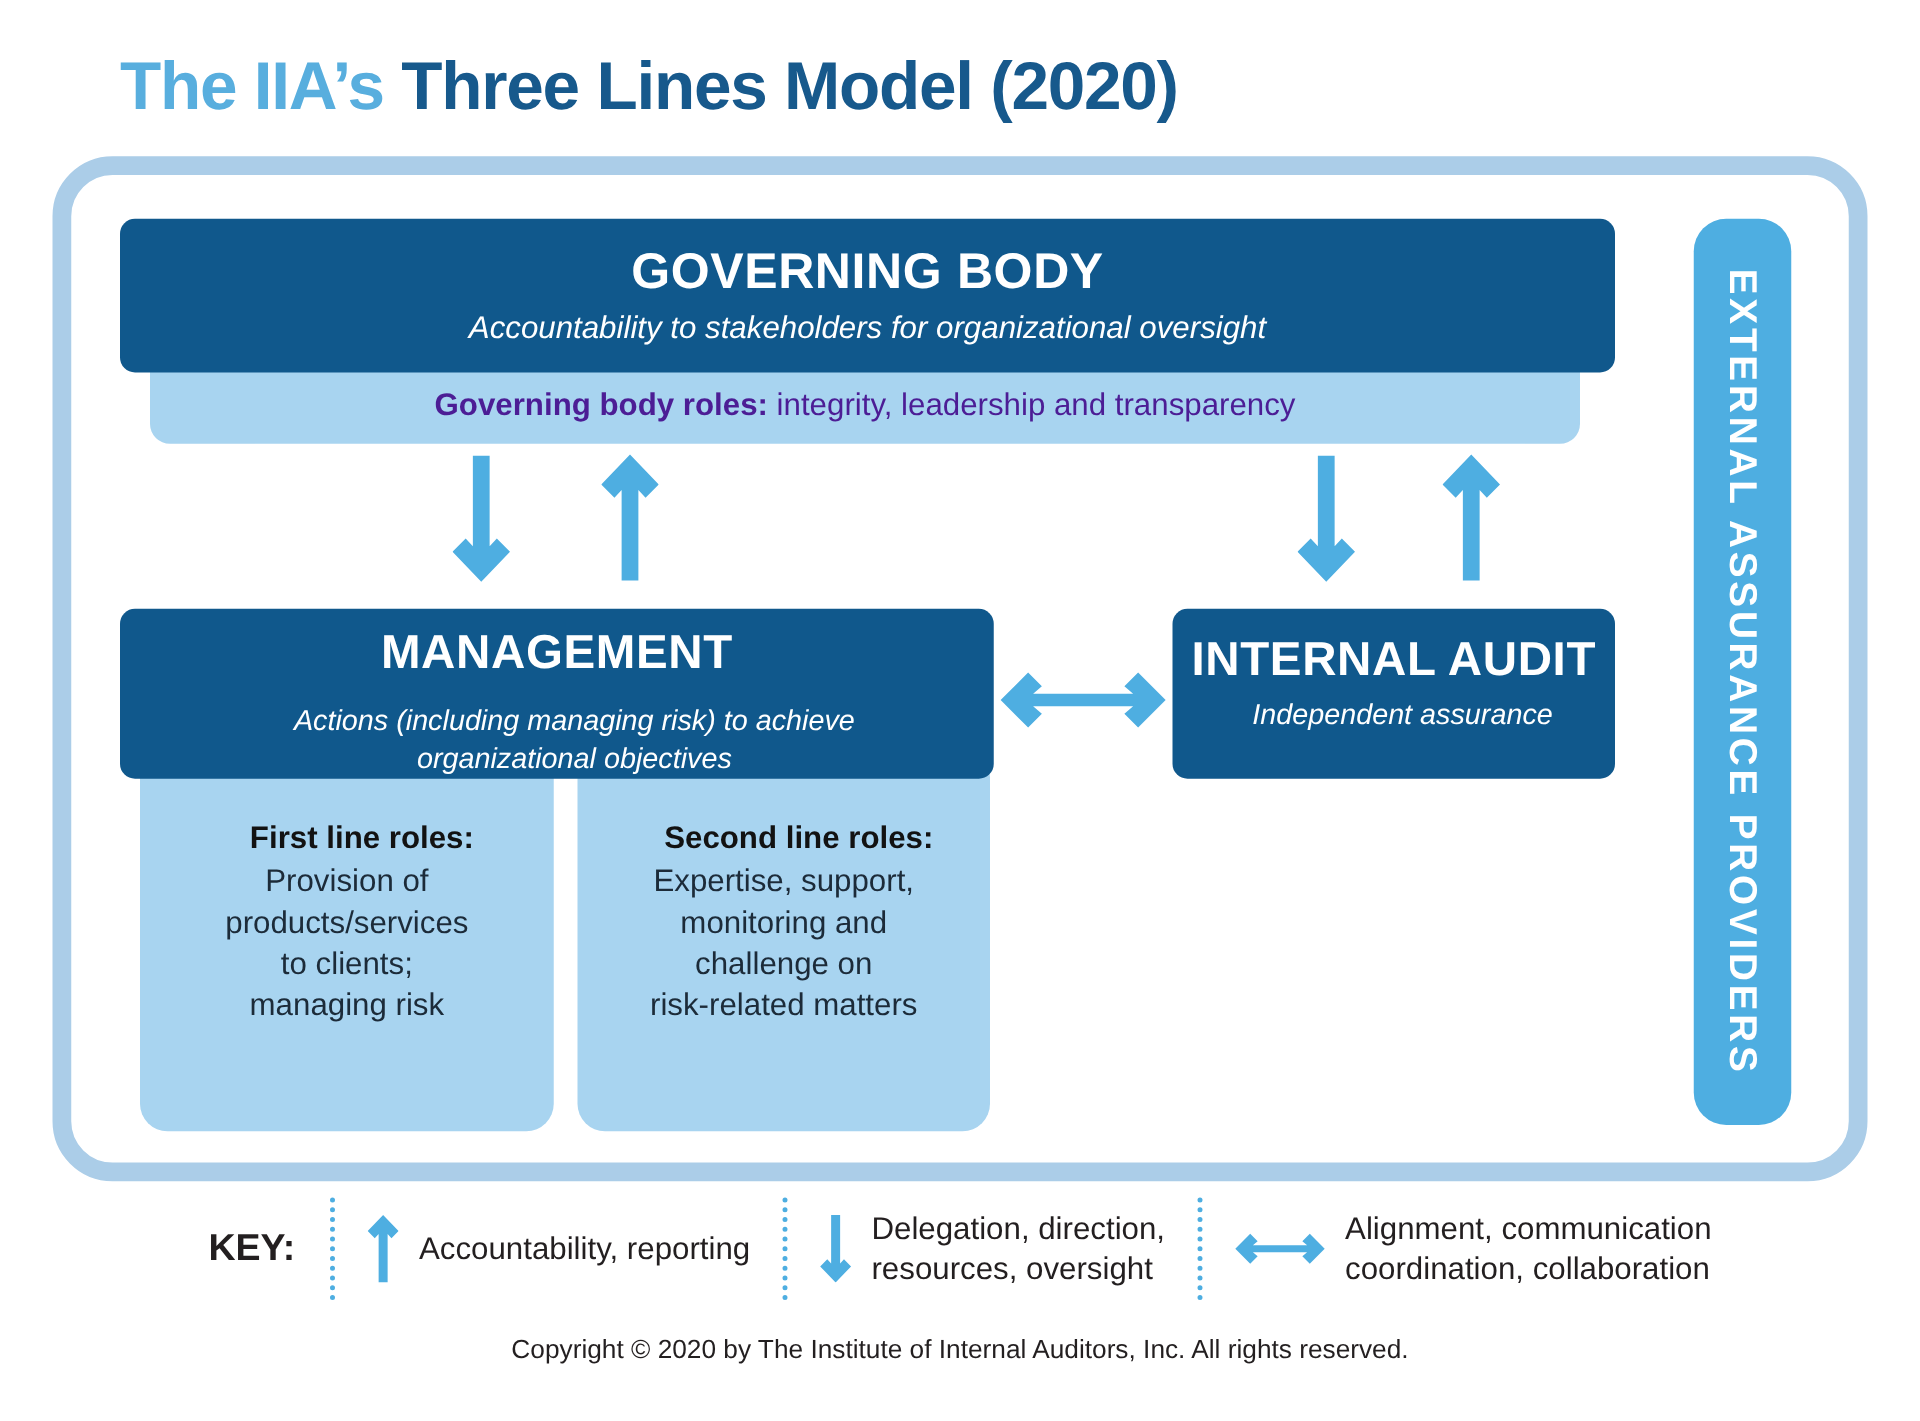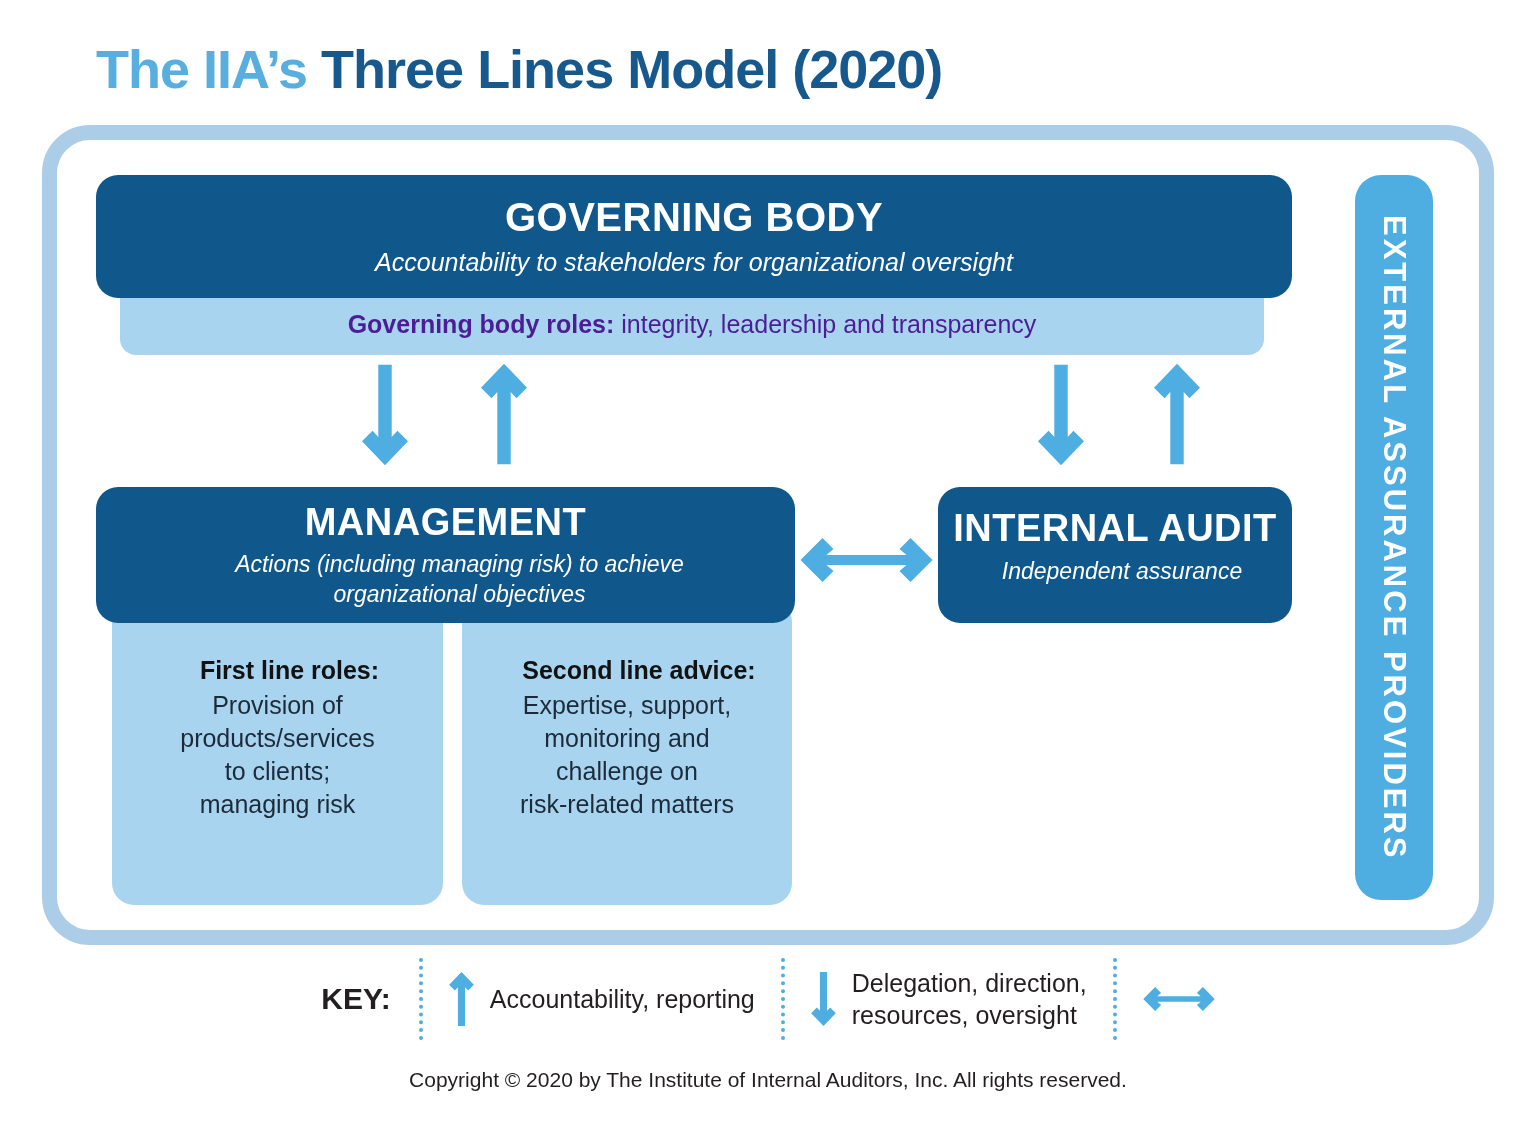--- a/index.html
+++ b/index.html
@@ -15,35 +15,35 @@
   *{margin:0;padding:0;box-sizing:border-box;}
   body{background:#ffffff;font-family:"Liberation Sans",sans-serif;}
   .canvas{position:relative;width:1536px;height:1137px;background:#ffffff;overflow:hidden;}
 
   .page-title{position:absolute;left:96px;top:38px;font-size:54px;font-weight:bold;letter-spacing:-1px;white-space:nowrap;}
   .page-title .t-prefix{color:var(--title-light);}
   .page-title .t-main{color:var(--title-dark);}
 
   .frame{position:absolute;left:42px;top:125px;width:1452px;height:820px;border:15px solid var(--frame-blue);border-radius:48px;background:#ffffff;}
 
-  .dark-box{position:absolute;background:var(--dark-blue);border-radius:22px;color:#ffffff;text-align:center;z-index:3;}
+  .dark-box{position:absolute;background:var(--dark-blue);border-radius:12px;color:#ffffff;text-align:center;z-index:3;}
   .dark-box .box-title{font-weight:bold;letter-spacing:0.5px;}
   .dark-box .box-sub{font-style:italic;white-space:pre-line;}
 
   .gov-box{left:96px;top:175px;width:1196px;height:123px;padding-top:20px;}
   .gov-box .box-title{font-size:40px;}
   .gov-box .box-sub{font-size:25px;margin-top:8px;}
 
   .roles-bar{position:absolute;left:120px;top:270px;width:1144px;height:85px;background:var(--light-blue);border-radius:16px;z-index:2;display:flex;align-items:flex-end;justify-content:center;}
   .roles-bar .roles-line{font-size:25px;color:#4c1d95;margin-bottom:16px;}
   .roles-bar .roles-label{font-weight:bold;}
 
   .mgmt-box{left:96px;top:487px;width:699px;height:136px;padding-top:14px;}
   .mgmt-box .box-title{font-size:38px;}
-  .mgmt-box .box-sub{font-size:23px;margin-top:6px;line-height:1.3;padding-left:28px;}
+  .mgmt-box .box-sub{font-size:23px;margin-top:18px;line-height:1.3;padding-left:28px;}
 
   .ia-box{left:938px;top:487px;width:354px;height:136px;padding-top:20px;}
   .ia-box .box-title{font-size:38px;}
   .ia-box .box-sub{font-size:23px;margin-top:8px;padding-left:14px;}
 
   .light-box{position:absolute;top:600px;height:305px;background:var(--light-blue);border-radius:22px;z-index:1;text-align:center;color:var(--box-text);padding-top:56px;}
   .light-box .lb-title{font-weight:bold;font-size:25px;color:#121212;margin-bottom:4px;margin-left:24px;}
   .light-box .lb-body{font-size:25px;line-height:1.32;white-space:pre-line;}
   .first-box{left:112px;width:331px;}
   .second-box{left:462px;width:330px;}
@@ -116,21 +116,21 @@
   </div>
 
   <div class="light-box first-box">
     <div class="lb-title">First line roles:</div>
     <div class="lb-body">Provision of
 products/services
 to clients;
 managing risk</div>
   </div>
   <div class="light-box second-box">
-    <div class="lb-title">Second line advice:</div>
+    <div class="lb-title">Second line roles:</div>
     <div class="lb-body">Expertise, support,
 monitoring and
 challenge on
 risk-related matters</div>
   </div>
 
   <div class="dark-box mgmt-box">
     <div class="box-title">MANAGEMENT</div>
     <div class="box-sub">Actions (including managing risk) to achieve
 organizational objectives</div>
@@ -166,18 +166,20 @@
           <use href="#arrow-down-path"></use>
         </svg>
       <span class="key-text">Delegation, direction,
 resources, oversight</span>
     </div>
     <div class="key-sep"></div>
     <div class="key-item">
       <svg width="72" height="26" viewBox="0 0 132 48" fill="currentColor">
           <use href="#arrow-double-path"></use>
         </svg>
+      <span class="key-text">Alignment, communication
+coordination, collaboration</span>
     </div>
   </div>
 
   <div class="copyright">Copyright © 2020 by The Institute of Internal Auditors, Inc. All rights reserved.</div>
 
 </div>
 
 </body></html>

